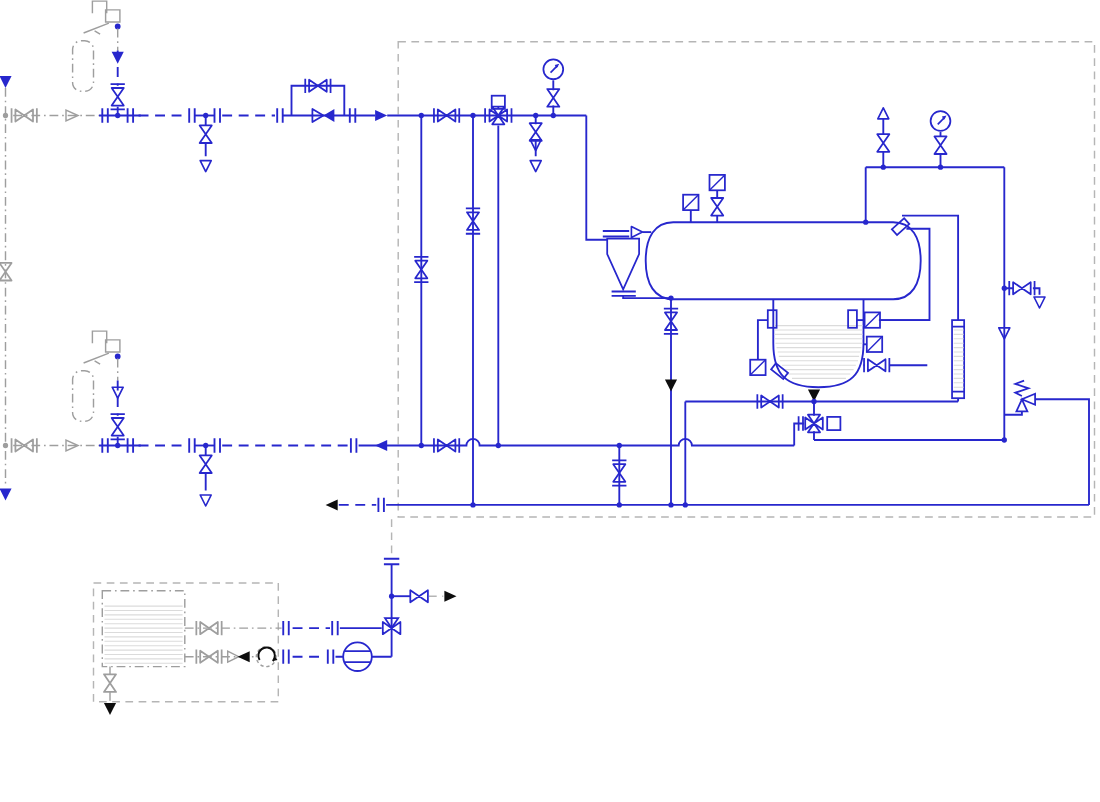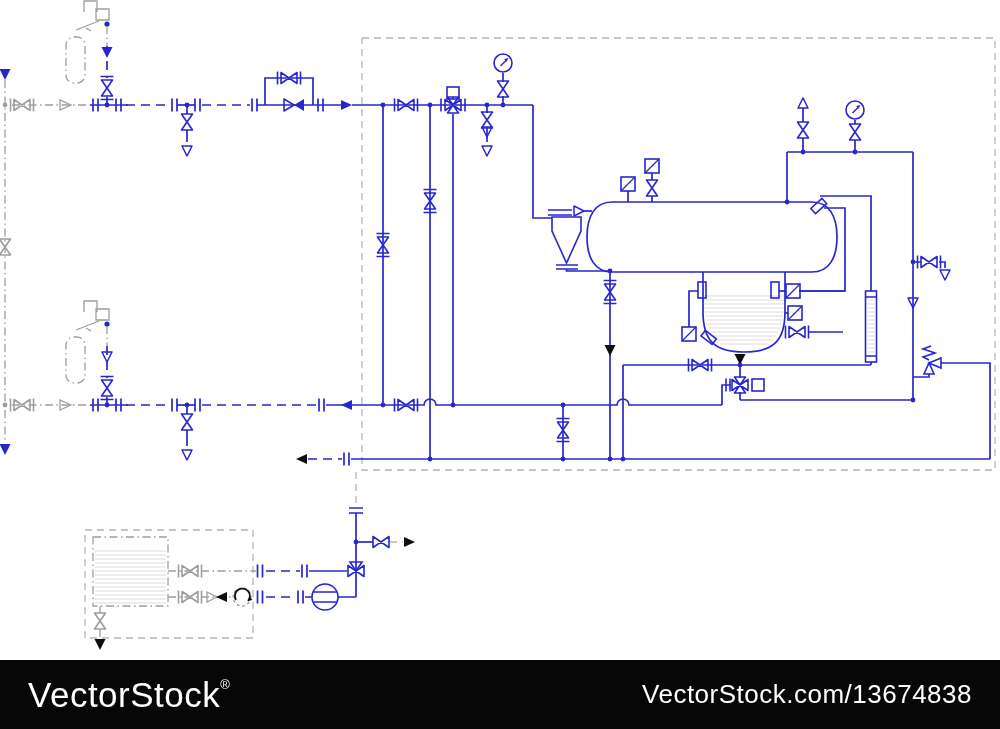--- a/index.html
+++ b/index.html
@@ -375,18 +375,14 @@
     <path class="pgd" d="M390,542 H403"></path>
     <use href="#trf" class="ck" x="404" y="542"></use>
     <g>
       <use href="#vh" class="cb" x="356" y="571"></use>
       <path class="pb2" d="M350,562 H362 L356,571 Z"></path>
     </g>
   </g>
 
 </svg>
 
-<div class="footer">
-  <div class="brand"><span>VectorStock</span><sup>®</sup></div>
-  <div class="wm-url">VectorStock.com/13674838</div>
+
 </div>
 
-</div>
-
 </body></html>

